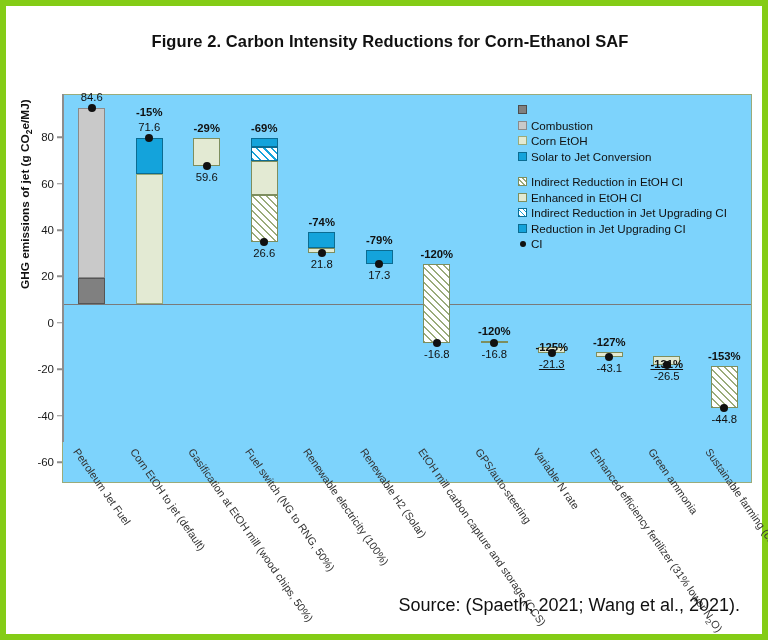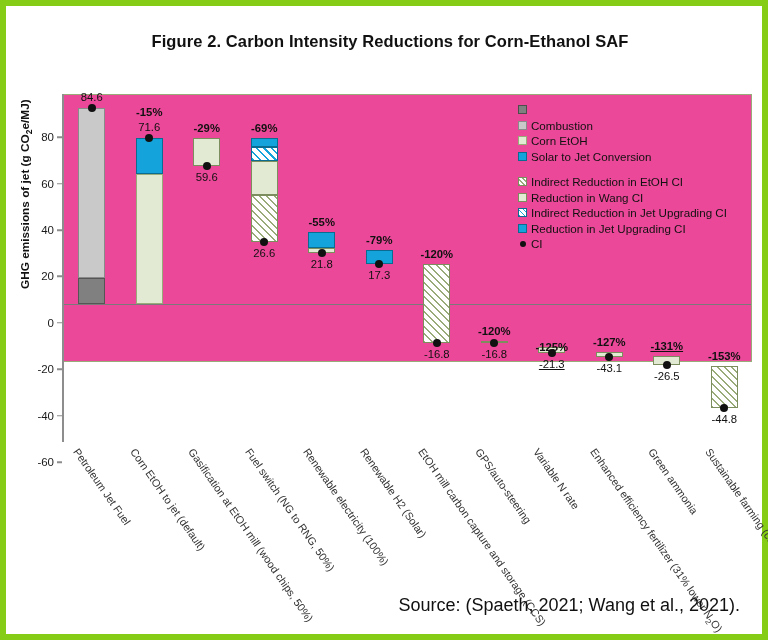--- a/index.html
+++ b/index.html
@@ -22,24 +22,24 @@
     text-align: center;
     font-size: 16.5px;
     font-weight: bold;
     color: #111;
     letter-spacing: 0.1px;
   }
   
   #plot-frame {
     position: absolute;
     left: 56px; top: 88px;
-    width: 690px; height: 268px;
+    width: 690px; height: 389px;
     border: 1px solid #9aab7a;
     box-sizing: border-box;
-    background: #ec4899;
+    background: #7dd3fc;
   }
   #plot-inner { position: absolute; inset: 0; }
   .zero-line {
     position: absolute; left: 0; width: 100%;
     height: 1.5px; background: #7a7a7a;
   }
   
   #y-axis-line {
     position: absolute;
     left: 56px; top: 88px;
@@ -216,21 +216,21 @@
           <div class="seg red-jet" style="top: 42.688px; height: 9.28px;"></div>
           <div class="ci-dot" style="top: 147.088px;"></div>
           <div class="lbl val" style="top: 152.088px;">26.6</div>
           <div class="lbl pct" style="top: 26.688px;">-69%</div>
         </div>
         <div class="bar-group" style="left: 245.25px; width: 27px;">
           <div class="seg red-etoh" style="top: 153.12px; height: 5.104px;"></div>
           <div class="seg red-jet" style="top: 136.88px; height: 16.24px;"></div>
           <div class="ci-dot" style="top: 158.224px;"></div>
           <div class="lbl val" style="top: 163.224px;">21.8</div>
-          <div class="lbl pct" style="top: 120.88px;">-55%</div>
+          <div class="lbl pct" style="top: 120.88px;">-74%</div>
         </div>
         <div class="bar-group" style="left: 302.75px; width: 27px;">
           <div class="seg red-jet" style="top: 155.44px; height: 13.224px;"></div>
           <div class="ci-dot" style="top: 168.664px;"></div>
           <div class="lbl val" style="top: 173.664px;">17.3</div>
           <div class="lbl pct" style="top: 139.44px;">-79%</div>
         </div>
         <div class="bar-group" style="left: 360.25px; width: 27px;">
           <div class="seg red-etoh-ind" style="top: 168.664px; height: 79.112px;"></div>
           <div class="ci-dot" style="top: 247.776px;"></div>
@@ -252,21 +252,21 @@
         <div class="bar-group" style="left: 532.75px; width: 27px;">
           <div class="seg red-etoh" style="top: 257.056px; height: 5.336px;"></div>
           <div class="ci-dot" style="top: 262.392px;"></div>
           <div class="lbl val" style="top: 267.392px;">-43.1</div>
           <div class="lbl pct" style="top: 241.056px;">-127%</div>
         </div>
         <div class="bar-group" style="left: 590.25px; width: 27px;">
           <div class="seg red-etoh" style="top: 261.232px; height: 9.048px;"></div>
           <div class="ci-dot" style="top: 270.28px;"></div>
           <div class="lbl val" style="top: 275.28px;">-26.5</div>
-          <div class="lbl pct" style="top: 245px; text-decoration: underline;">-131%</div>
+          <div class="lbl pct" style="top: 263px; text-decoration: underline;">-131%</div>
         </div>
         <div class="bar-group" style="left: 647.75px; width: 27px;">
           <div class="seg red-etoh-ind" style="top: 271.44px; height: 41.296px;"></div>
           <div class="ci-dot" style="top: 312.736px;"></div>
           <div class="lbl val" style="top: 317.736px;">-44.8</div>
           <div class="lbl pct" style="top: 255.44px;">-153%</div>
         </div>
       </div>
   </div>
 
@@ -325,21 +325,21 @@
         <span class="swatch etohjet"></span>
         <span>Solar to Jet Conversion</span>
       </div>
       <div class="leg-gap"></div>
       <div class="leg-row">
         <span class="swatch red-etoh-ind"></span>
         <span>Indirect Reduction in EtOH CI</span>
       </div>
       <div class="leg-row">
         <span class="swatch red-etoh"></span>
-        <span>Reduction in Wang CI</span>
+        <span>Enhanced in EtOH CI</span>
       </div>
       <div class="leg-row">
         <span class="swatch red-jet-ind"></span>
         <span>Indirect Reduction in Jet Upgrading CI</span>
       </div>
       <div class="leg-row">
         <span class="swatch red-jet"></span>
         <span>Reduction in Jet Upgrading CI</span>
       </div>
       <div class="leg-row">

